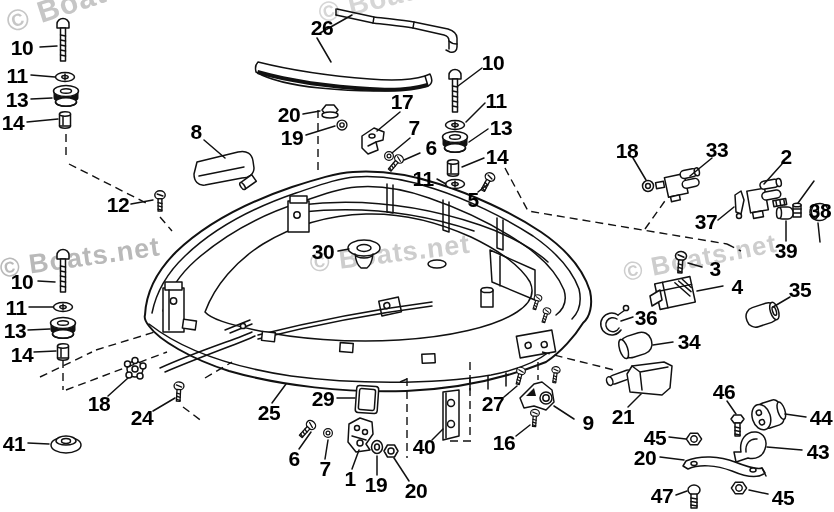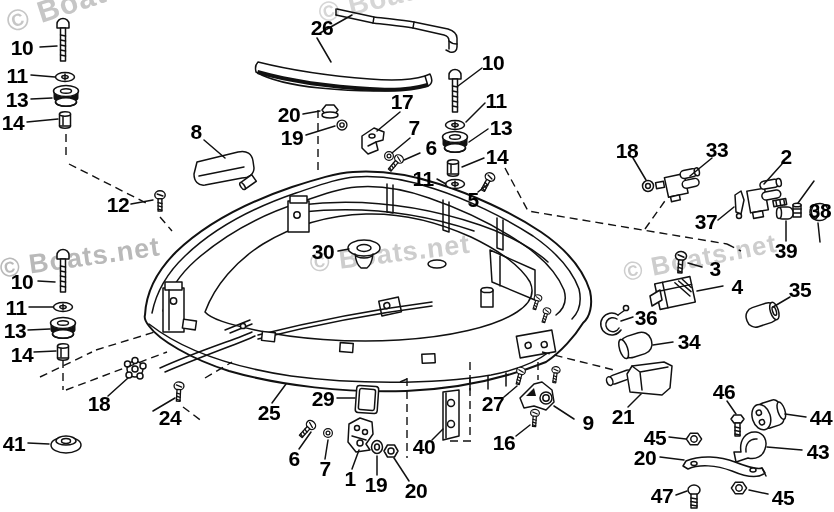--- a/index.html
+++ b/index.html
@@ -502,21 +502,21 @@
     <span class="callout" style="left: 16px; top: 307px;">11</span>
     <span class="callout" style="left: 15px; top: 330px;">13</span>
     <span class="callout" style="left: 22px; top: 354px;">14</span>
     <span class="callout" style="left: 323px; top: 251px;">30</span>
     <span class="callout" style="left: 715px; top: 268px;">3</span>
     <span class="callout" style="left: 737px; top: 286px;">4</span>
     <span class="callout" style="left: 800px; top: 289px;">35</span>
     <span class="callout" style="left: 646px; top: 317px;">36</span>
     <span class="callout" style="left: 689px; top: 341px;">34</span>
     <span class="callout" style="left: 99px; top: 403px;">18</span>
-    <span class="callout" style="left: 142px; top: 417px; margin-left: 28px;">24</span>
+    <span class="callout" style="left: 142px; top: 417px;">24</span>
     <span class="callout" style="left: 14px; top: 443px;">41</span>
     <span class="callout" style="left: 269px; top: 412px;">25</span>
     <span class="callout" style="left: 323px; top: 398px;">29</span>
     <span class="callout" style="left: 294px; top: 458px;">6</span>
     <span class="callout" style="left: 325px; top: 468px;">7</span>
     <span class="callout" style="left: 350px; top: 478px;">1</span>
     <span class="callout" style="left: 376px; top: 484px;">19</span>
     <span class="callout" style="left: 416px; top: 490px;">20</span>
     <span class="callout" style="left: 424px; top: 446px;">40</span>
     <span class="callout" style="left: 493px; top: 403px;">27</span>

